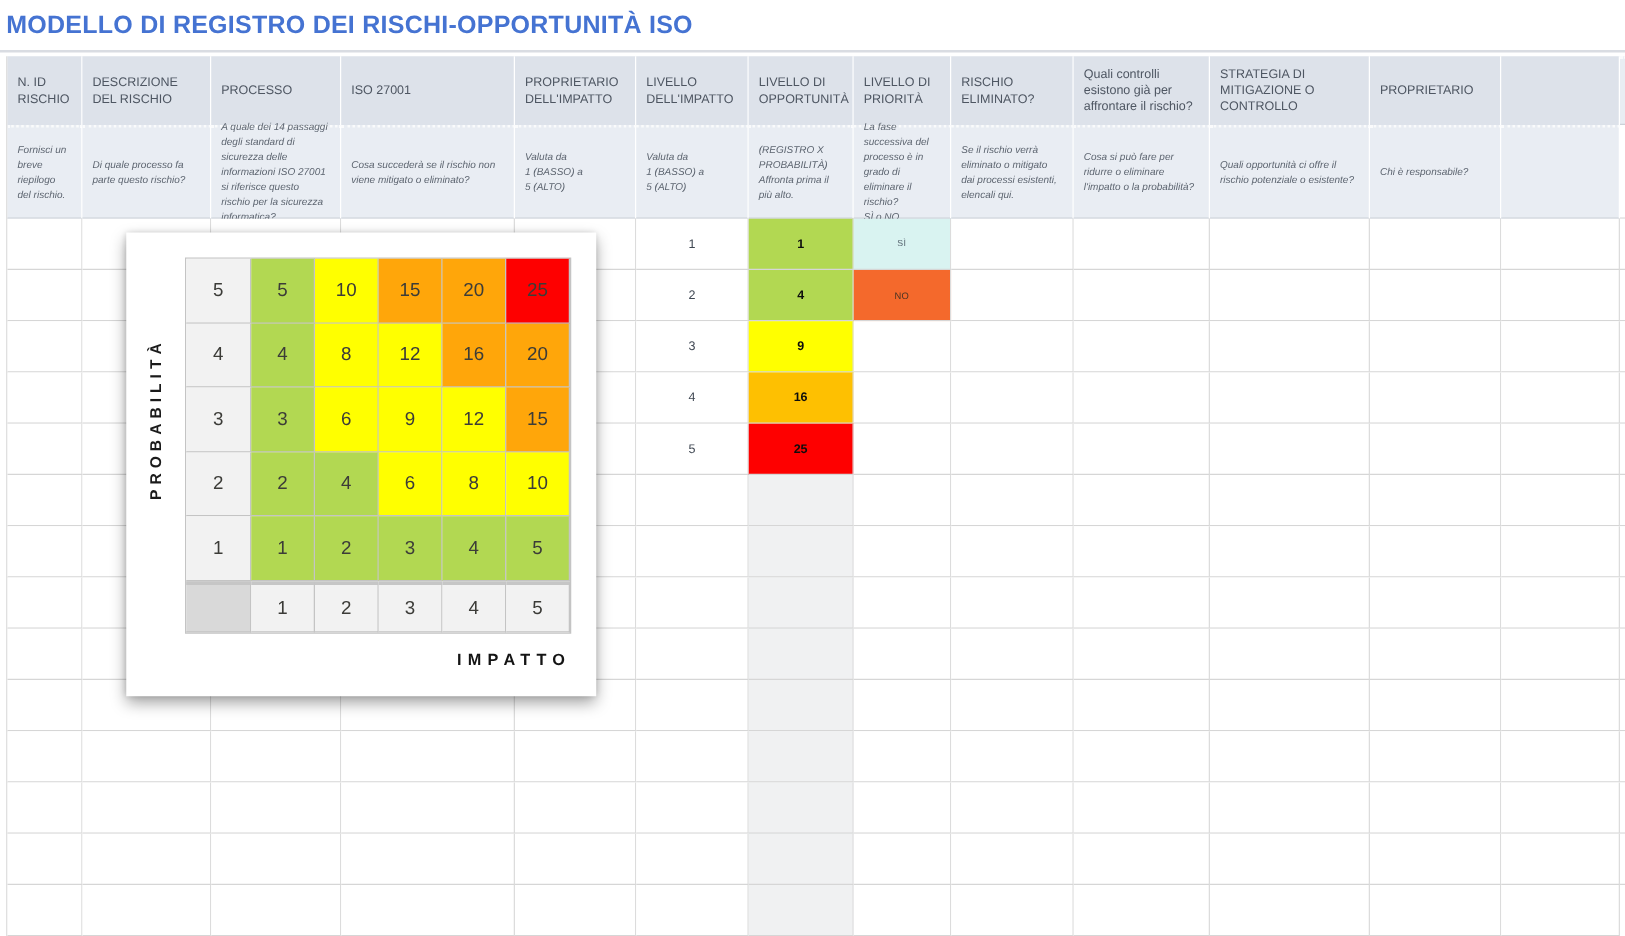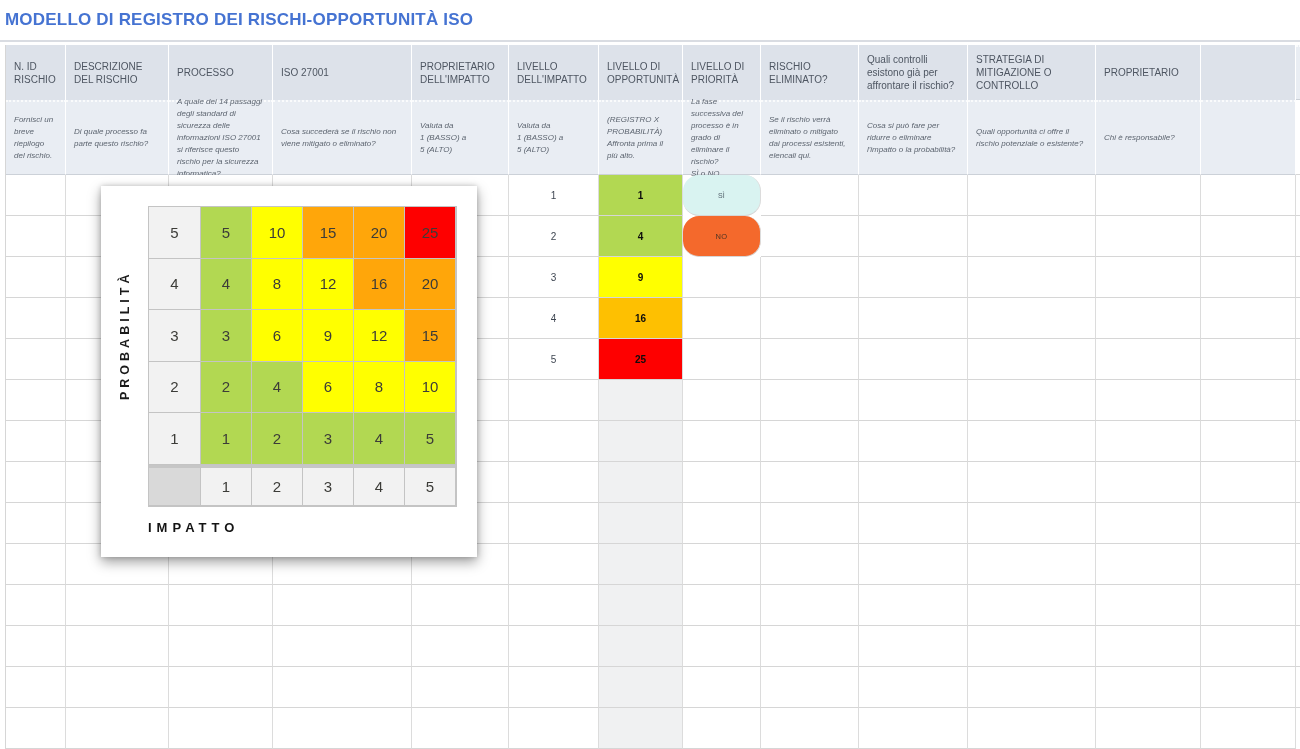--- a/index.html
+++ b/index.html
@@ -1,50 +1,50 @@
 <!DOCTYPE html>
 <html><head>
 <meta charset="utf-8">
 <style>
   html,body{margin:0;padding:0;}
   body{width:1300px;height:749px;overflow:hidden;background:#fff;
        font-family:"Liberation Sans", sans-serif;position:relative;}
   .top{height:40px;display:flex;align-items:center;}
-  .page-title{font-size:17px;font-weight:bold;color:#4573d2;margin-left:5px;letter-spacing:.2px;}
+  .page-title{font-size:20px;font-weight:bold;color:#4573d2;margin-left:5px;letter-spacing:.2px;}
   .divider{height:2px;background:#d9dce2;width:1300px;}
   .risk-table{margin-top:3px;margin-left:5px;display:grid;width:1307px;
       grid-template-rows:55px 75px repeat(14,41px);border-left:1px solid #d6d6d6;}
   .hcell{background:#dde2ea;border-right:1px solid #fff;display:flex;align-items:center;
       padding:2px 8px;font-size:10px;color:#4e5662;line-height:1.3;box-sizing:border-box;}
   .dcell{background:#e9edf3;border-right:1px solid #fff;border-top:2px dotted #fafbfc;
       border-bottom:1px solid #ccd1d8;display:flex;align-items:center;padding:2px 8px;
       font-size:8px;font-style:italic;color:#5d6570;line-height:1.5;white-space:pre-line;box-sizing:border-box;}
   .cell{background:#fff;border-right:1px solid #dcdcdc;border-bottom:1px solid #d6d6d6;
       font-size:10px;color:#3f4752;display:flex;align-items:center;justify-content:center;box-sizing:border-box;}
   .id-cell{justify-content:flex-start;padding-left:10px;font-size:8.5px;color:#4a4f57;}
   .pri{font-weight:bold;color:#0d0d0d;}
   .pri-empty{background:#f0f1f2;}
-  .elim{font-size:7px;letter-spacing:.3px;border-radius:16px;}
+  .elim{font-size:7px;letter-spacing:.3px;}
   .elim-yes{color:#53616c;}
   .elim-no{color:#4c3423;font-size:7.5px;}
   
   .matrix-card{position:absolute;left:101px;top:186px;width:376px;height:371px;background:#fff;
       box-shadow:0 5px 12px rgba(0,0,0,.38),0 0 5px rgba(0,0,0,.18);z-index:10;}
   .prob-label{position:absolute;left:6px;top:20px;height:258px;width:36px;display:flex;
       align-items:center;justify-content:center;writing-mode:vertical-rl;transform:rotate(180deg);
       font-weight:bold;font-size:12.5px;letter-spacing:4px;color:#1a1a1a;}
   .matrix-grid{position:absolute;left:47px;top:20px;display:grid;
       grid-template-columns:52px repeat(5,51px);grid-template-rows:repeat(5,51.5px) 41px;
       border:1px solid #c4c4c4;}
   .mcell{display:flex;align-items:center;justify-content:center;font-size:15px;color:#3c3c38;
       border-right:1px solid #c4c4c4;border-bottom:1px solid #c4c4c4;box-sizing:border-box;}
   .mlabel{background:#f2f2f2;}
   .maxis{background:#f2f2f2;border-top:3px solid #c6c6c6;}
   .mcorner{background:#d9d9d9;border-top:3px solid #c6c6c6;}
-  .impact-label{position:absolute;left:47px;top:334px;width:309px;text-align:left;
+  .impact-label{position:absolute;left:47px;top:334px;width:309px;text-align:right;
       font-weight:bold;font-size:13px;letter-spacing:5px;color:#141414;}
 </style>
 </head>
 <body>
 
 <div class="top">
   <div class="page-title">MODELLO DI REGISTRO DEI RISCHI-OPPORTUNITÀ ISO</div>
 </div>
 <div class="divider"></div>
 

